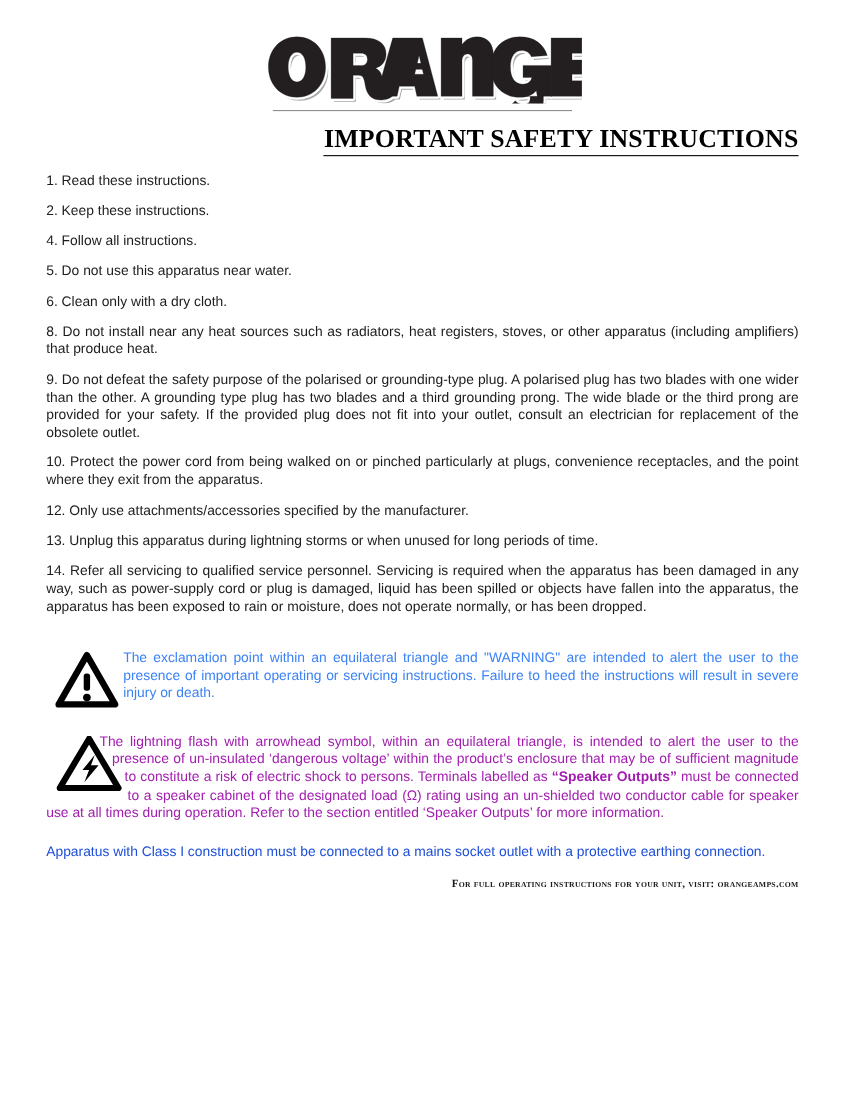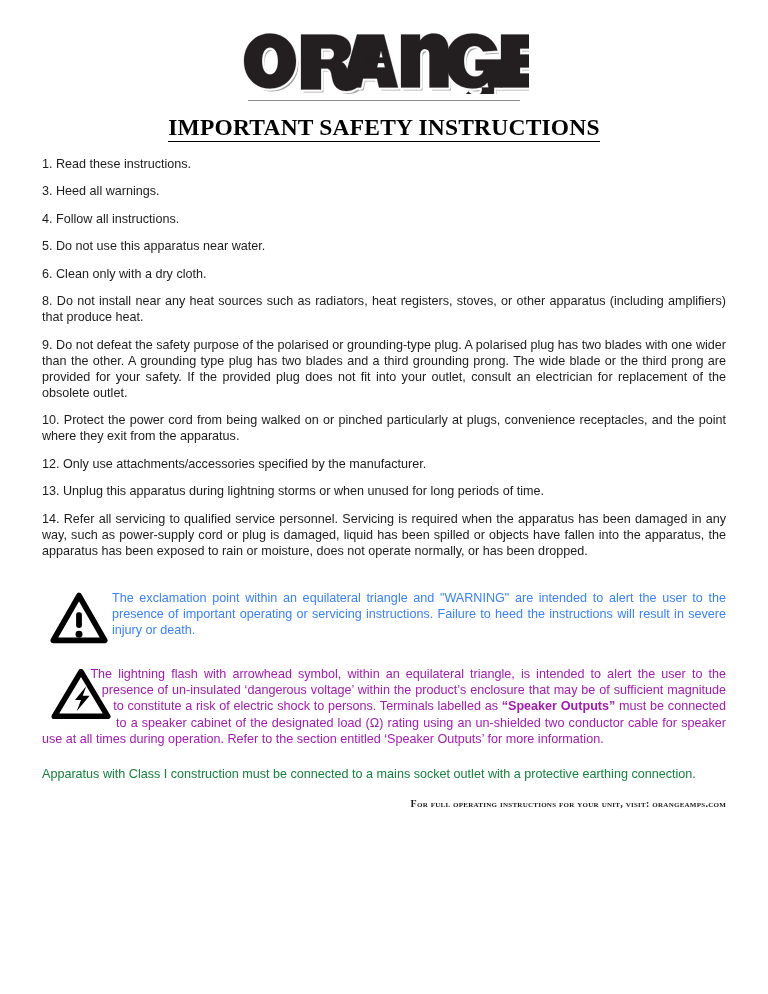--- a/index.html
+++ b/index.html
@@ -41,21 +41,21 @@
   .logo-rule {
     width: 272px;
     height: 0;
     margin: 6px auto 0 auto;
     border-top: 1.5px solid #8d8d8d;
   }
 
   
   .doc-title {
     margin: 13px 0 0 0;
-    text-align: center;
+    text-align: right;
     font-family: "Liberation Serif", serif;
     font-weight: bold;
     font-size: 23.5px;
     letter-spacing: 0.2px;
     color: #000;
   }
   .doc-title .ul {
     border-bottom: 1.6px solid #000;
     padding-bottom: 1px;
   }
@@ -113,21 +113,21 @@
     margin: 3px 4px 0 8px;
     shape-outside: polygon(50% 0%, 100% 100%, 0% 100%);
   }
   .flow-wrap p { margin: 0; }
 
   .para {
     font-size: 12.6px;
     line-height: 1.3;
     text-align: justify;
     margin: 18px 0 0 0;
-    color: #15803d;
+    color: #1d4ed8;
   }
 
   b.spk { font-weight: bold; }
 
   
   .footer {
     margin-top: 16px;
     text-align: right;
     font-family: "Liberation Serif", serif;
     font-weight: bold;
@@ -176,21 +176,21 @@
 
       <use href="#wm" fill="#231f20" stroke="#231f20" stroke-width="0.5"></use>
     </svg>
     <div class="logo-rule"></div>
   </div>
 
   <h1 class="doc-title"><span class="ul">IMPORTANT SAFETY INSTRUCTIONS</span></h1>
 
   <div class="instructions">
     <p class="instr">1. Read these instructions.</p>
-    <p class="instr">3. Heed all warnings.</p>
+    <p class="instr">2. Keep these instructions.</p>
     <p class="instr">4. Follow all instructions.</p>
     <p class="instr">5. Do not use this apparatus near water.</p>
     <p class="instr">6. Clean only with a dry cloth.</p>
     <p class="instr">8. Do not install near any heat sources such as radiators, heat registers, stoves, or other apparatus (including amplifiers) that produce heat.</p>
     <p class="instr">9. Do not defeat the safety purpose of the polarised or grounding-type plug. A polarised plug has two blades with one wider than the other. A grounding type plug has two blades and a third grounding prong. The wide blade or the third prong are provided for your safety. If the provided plug does not fit into your outlet, consult an electrician for replacement of the obsolete outlet.</p>
     <p class="instr">10. Protect the power cord from being walked on or pinched particularly at plugs, convenience receptacles, and the point where they exit from the apparatus.</p>
     <p class="instr">12. Only use attachments/accessories specified by the manufacturer.</p>
     <p class="instr">13. Unplug this apparatus during lightning storms or when unused for long periods of time.</p>
     <p class="instr">14. Refer all servicing to qualified service personnel. Servicing is required when the apparatus has been damaged in any way, such as power-supply cord or plug is damaged, liquid has been spilled or objects have fallen into the apparatus, the apparatus has been exposed to rain or moisture, does not operate normally, or has been dropped.</p>
   </div>

